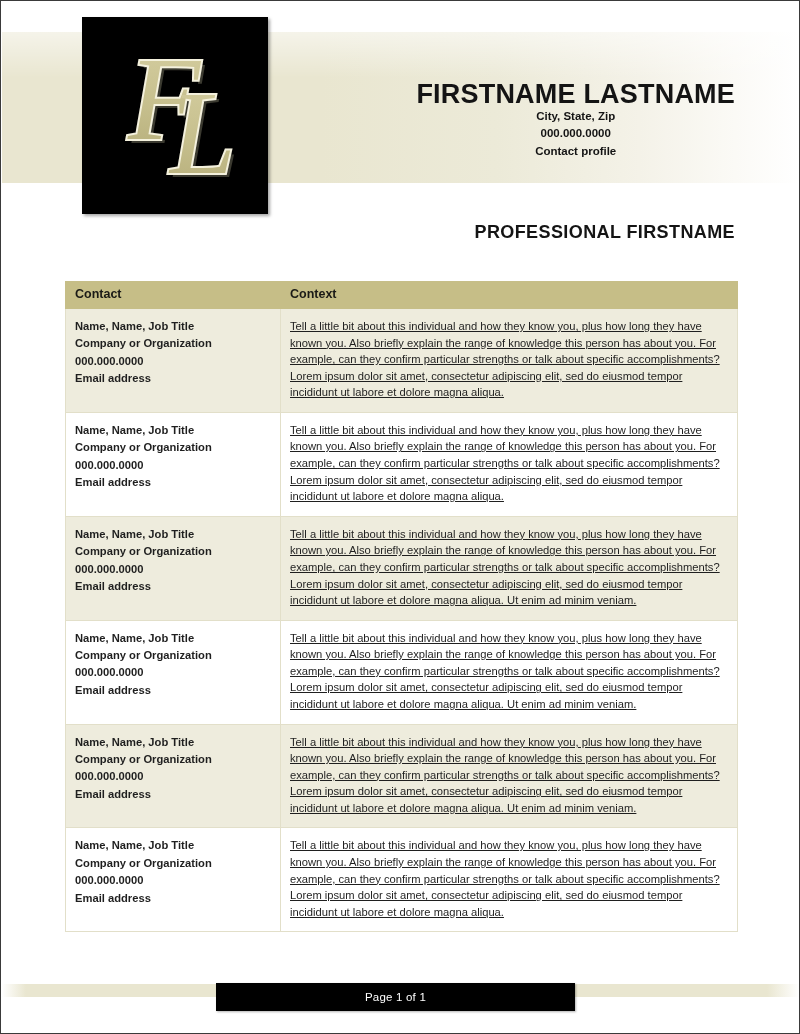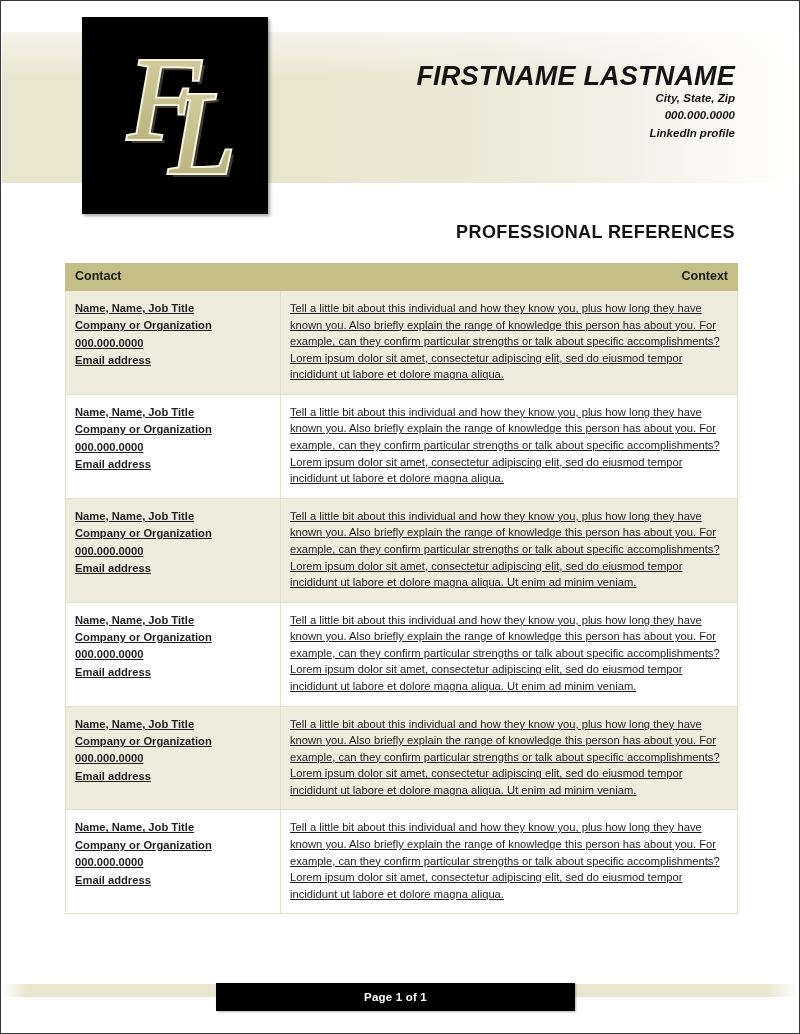--- a/index.html
+++ b/index.html
@@ -67,24 +67,23 @@
     top: 0;
     width: 186px;
     height: 197px;
   }
   .logo-mark svg { display: block; }
 
   
   .name-block {
     position: absolute;
     right: 64px;
-    top: 62px;
-    text-align: right;
+    top: 80px;
+    text-align: center;
     line-height: 1;
-    font-style: italic;
   }
   .person-name {
     font-size: 27px;
     font-weight: bold;
     color: #141414;
     letter-spacing: 0.2px;
     white-space: nowrap;
   }
   .contact-lines {
     margin-top: 0;
@@ -106,56 +105,54 @@
     font-weight: bold;
     color: #141414;
     letter-spacing: 0.4px;
     white-space: nowrap;
   }
 
   
   .ref-table {
     position: absolute;
     left: 64px;
-    top: 262px;
+    top: 280px;
     width: 672px;
     border-collapse: collapse;
     table-layout: fixed;
   }
   .ref-table col.c-contact { width: 215px; }
   .ref-table col.c-context { width: 457px; }
 
   .ref-table th {
     background: #c6be87;
     color: #1a1a16;
     font-size: 12.5px;
     font-weight: bold;
     text-align: left;
     padding: 5px 9px 6px 9px;
     border: 1px solid #c6be87;
     line-height: 1.2;
   }
   .ref-table th.th-context {
     border-left: 1px solid #f2f0e4;
-    text-align: right;
   }
 
   .ref-table td {
     vertical-align: top;
     padding: 9px 10px 11px 9px;
     border: 1px solid #e2dfc9;
     font-size: 11.2px;
     color: #1f1f1f;
     line-height: 1.44;
   }
   .ref-table td.cell-contact {
     font-weight: bold;
     line-height: 1.55;
     white-space: nowrap;
-    text-decoration: underline;
   }
   .ref-table td.cell-contact div { line-height: 1.55; }
   .ref-table td.cell-context { line-height: 1.48; text-decoration: underline; }
 
   .ref-table tr.row-shaded td {
     background: #eeecdd;
   }
   .ref-table tr.row-plain td {
     background: #ffffff;
   }
@@ -184,21 +181,21 @@
     height: 28px;
     background: #000000;
     box-shadow: 1px 1px 2px rgba(0,0,0,0.3);
     display: flex;
     align-items: center;
     justify-content: center;
   }
   .footer-text {
     color: #ffffff;
     font-size: 11.5px;
-    font-weight: bold;
+    font-weight: normal;
     letter-spacing: 0.2px;
     text-align: right;
   }
 </style>
 </head>
 <body>
 
 <div class="page">
 
   <div class="header-band"></div>
@@ -226,25 +223,25 @@
         </g>
       </svg>
     </div>
   </div>
 
   <div class="name-block">
     <div class="person-name">FIRSTNAME LASTNAME</div>
     <div class="contact-lines">
       <div>City, State, Zip</div>
       <div>000.000.0000</div>
-      <div>LinkedIn profile</div>
+      <div>Contact profile</div>
     </div>
   </div>
 
-  <div class="section-title">PROFESSIONAL REFERENCES</div>
+  <div class="section-title">PROFESSIONAL FIRSTNAME</div>
 
   <table class="ref-table">
     <colgroup>
       <col class="c-contact">
       <col class="c-context">
     </colgroup>
     <thead>
       <tr>
         <th class="th-contact">Contact</th>
         <th class="th-context">Context</th>

